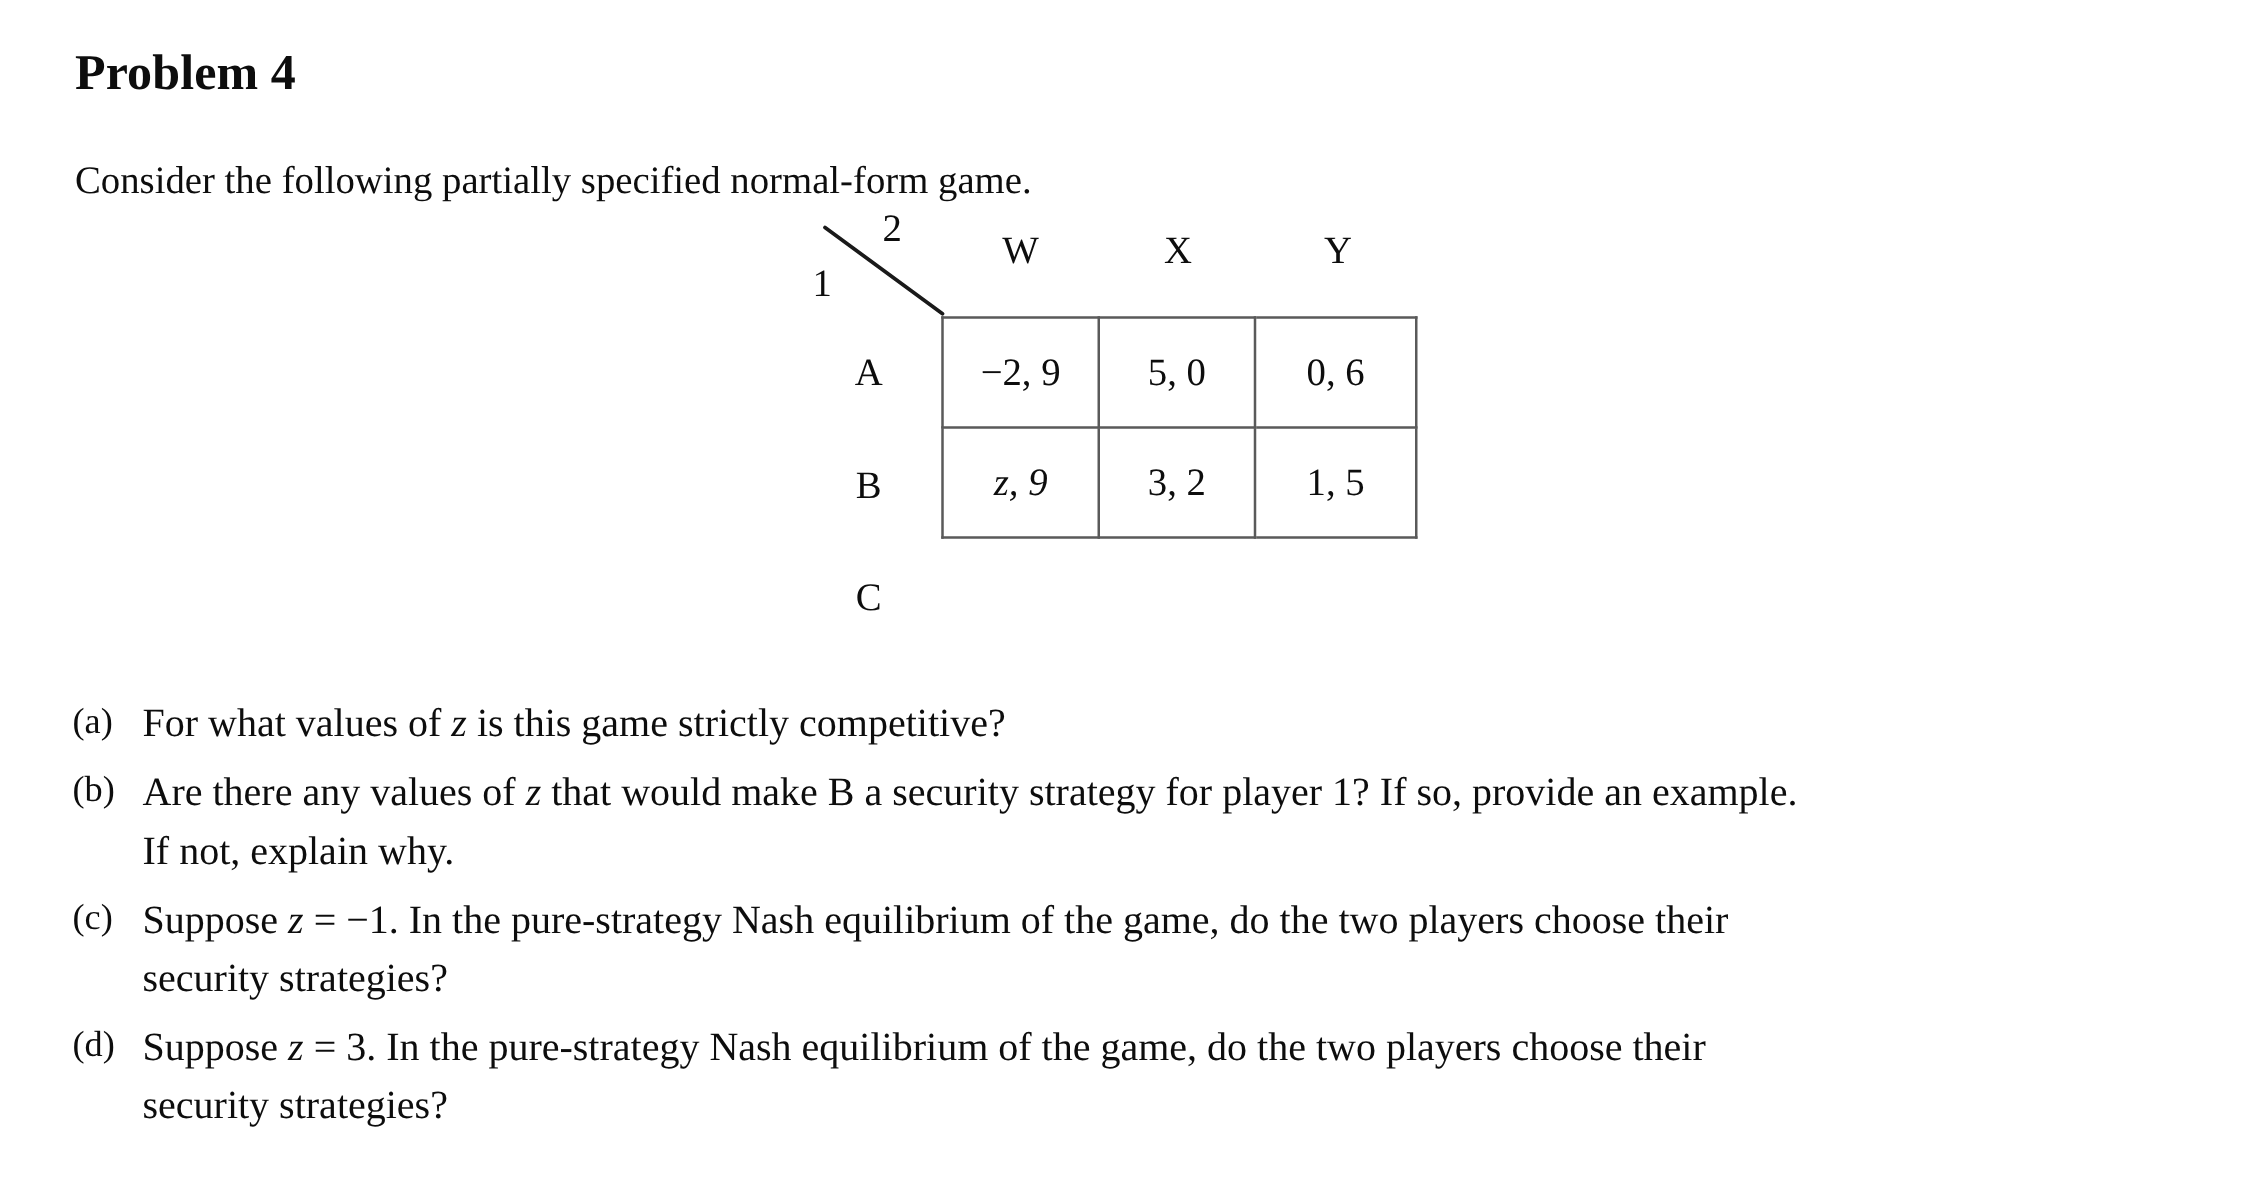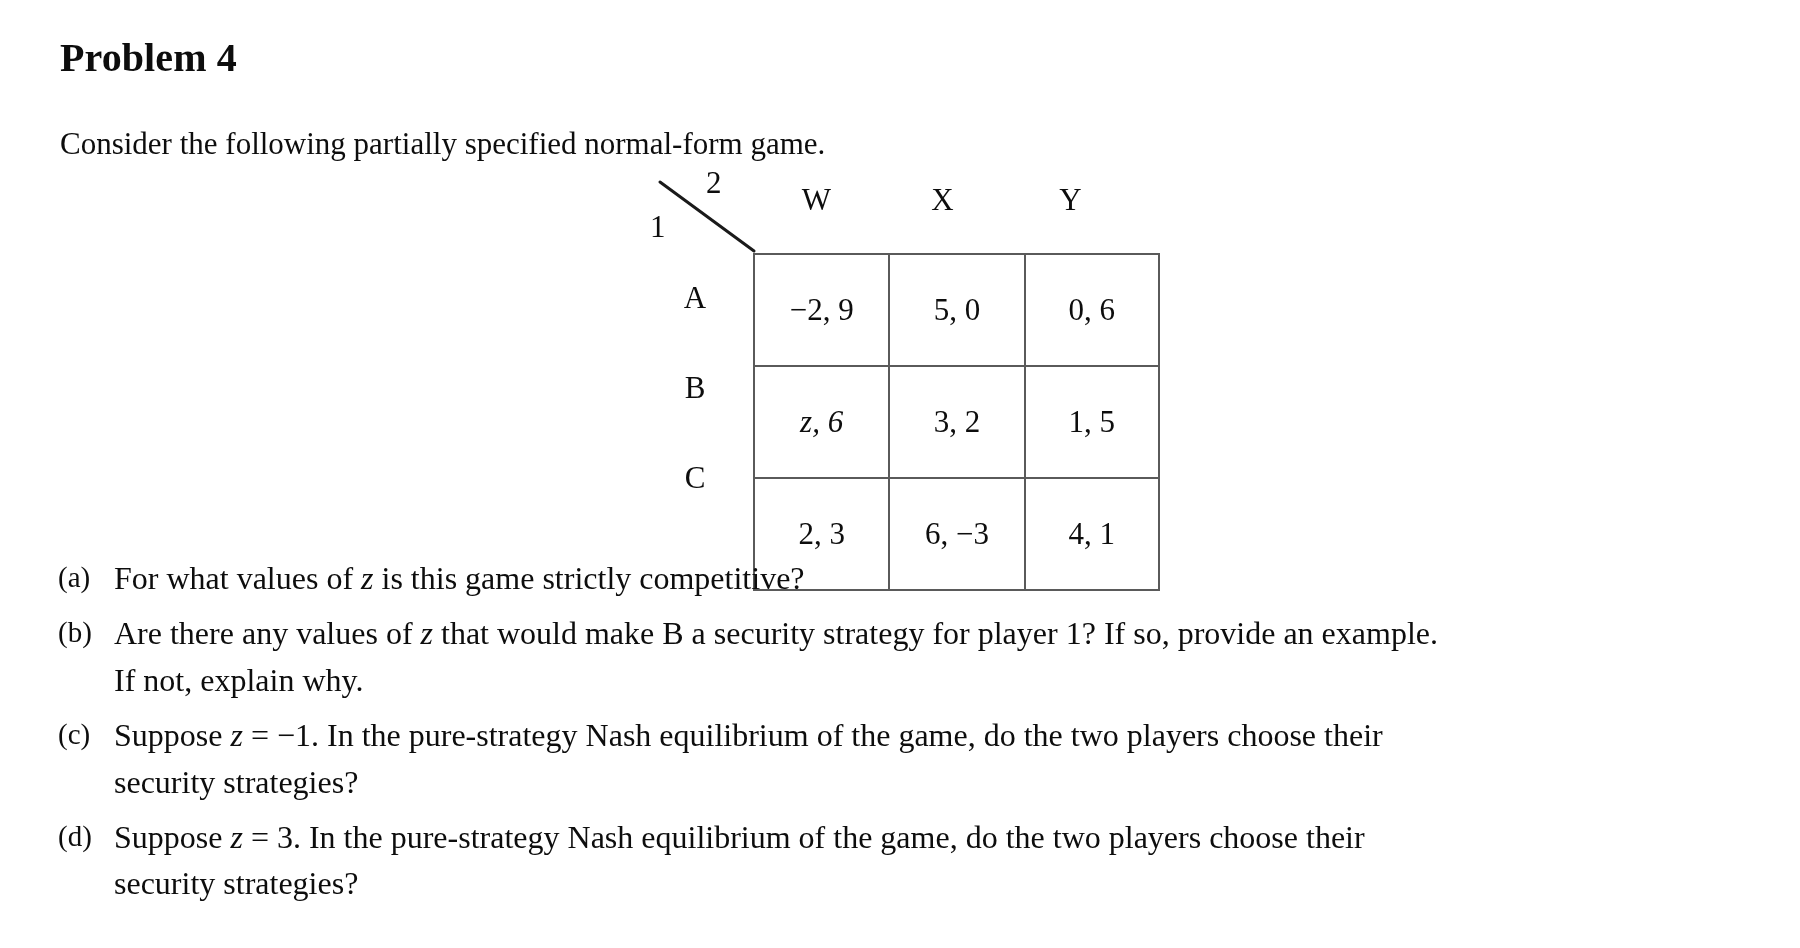--- a/index.html
+++ b/index.html
@@ -109,21 +109,21 @@
     border-collapse: collapse;
     border: 2px solid #5a5a5a;
   }
   .matrix-grid td {
     border: 2px solid #5a5a5a;
     width: 123px;
     height: 86px;
     text-align: center;
     vertical-align: middle;
     font-size: 31px;
-    padding: 12px;
+    padding: 0;
     white-space: nowrap;
   }
   .matrix-grid td.last { width: 127px; }
   .var-z {
     font-style: italic;
     font-family: "Liberation Serif", "DejaVu Serif", serif;
   }
 
   
   .questions {
@@ -187,28 +187,23 @@
     </div>
 
     <table class="matrix-grid">
       <tbody>
           <tr>
         <td>−2, 9</td>
         <td>5, 0</td>
         <td class="last">0, 6</td>
       </tr>
       <tr>
-        <td class="var-z-cell"><span class="var-z">z, 6</span></td>
+        <td class="var-z-cell"><span class="var-z">z, 9</span></td>
         <td>3, 2</td>
         <td class="last">1, 5</td>
-      </tr>
-      <tr>
-        <td>2, 3</td>
-        <td>6, −3</td>
-        <td class="last">4, 1</td>
       </tr>
     </tbody>
       </table>
 
   </div>
 
   <div class="questions">
 
     <div class="q-item">
       <div class="q-marker">(a)</div>

